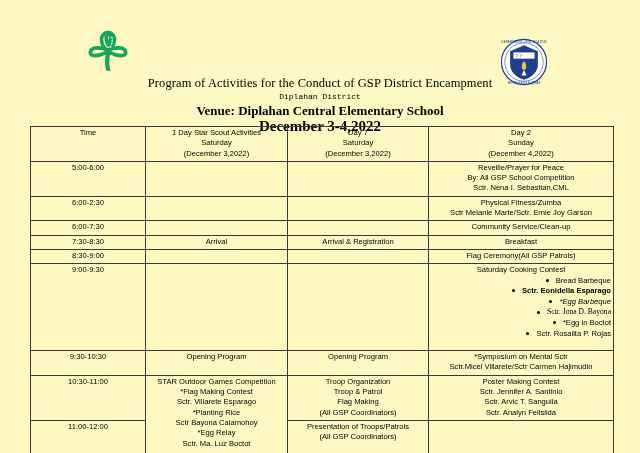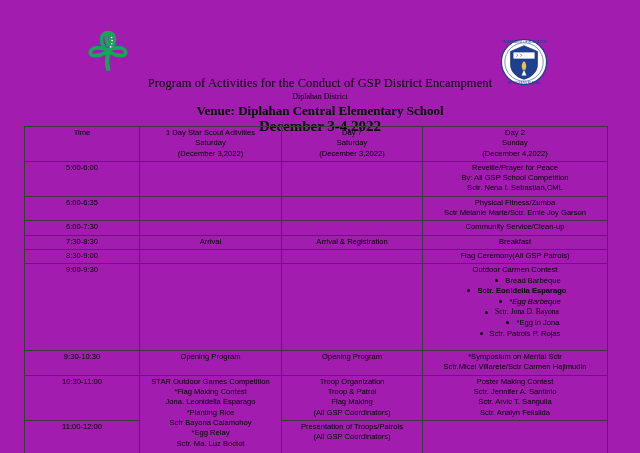--- a/index.html
+++ b/index.html
@@ -13,21 +13,21 @@
     font-family: "Liberation Sans", sans-serif;
     color: #000000;
     overflow: hidden;
     position: relative;
   }
 
   .page {
     position: relative;
     width: 640px;
     height: 453px;
-    background: #a21caf;
+    background: #fef9c3;
   }
 
   
   .logo-left {
     position: absolute;
     left: 80px;
     top: 24px;
     width: 56px;
     height: 52px;
   }
@@ -47,41 +47,41 @@
     width: 640px;
     text-align: center;
   }
   .hdr-line-1 {
     font-family: "Liberation Serif", serif;
     font-size: 12.5px;
     line-height: 15px;
     letter-spacing: 0.1px;
   }
   .hdr-line-2 {
-    font-family: Liberation Serif, serif;
+    font-family: Liberation Mono, monospace;
     font-size: 8px;
     line-height: 12px;
   }
   .hdr-line-3 {
     font-family: Liberation Serif, serif;
     font-size: 13px;
     font-weight: bold;
     line-height: 16px;
   }
   .hdr-line-4 {
     font-family: "Liberation Serif", serif;
     font-size: 15px;
     font-weight: bold;
     line-height: 15px;
   }
 
   
   .sched-wrap {
     position: absolute;
-    left: 24px;
+    left: 30px;
     top: 126px;
     width: 583px;
   }
   table.sched {
     border-collapse: collapse;
     table-layout: fixed;
     width: 583px;
     font-size: 7.6px;
     line-height: 10.3px;
   }
@@ -102,21 +102,21 @@
   .cell-lines > div { white-space: nowrap; }
 
   
   ul.bullets {
     margin: 0;
     padding: 0;
     list-style: none;
   }
   ul.bullets li {
     position: relative;
-    text-align: center;
+    text-align: right;
     line-height: 10.6px;
     white-space: nowrap;
   }
   ul.bullets li .bullet-dot {
     display: inline-block;
     width: 3px;
     height: 3px;
     border-radius: 50%;
     background: #000;
     vertical-align: middle;
@@ -227,21 +227,21 @@
           <td>
             <div class="cell-lines">
               <div>Reveille/Prayer for Peace</div>
               <div>By: All GSP  School Competition</div>
               <div>Sctr. Nena I. Sebastian,CML</div>
             </div>
           </td>
         </tr>
 
         <tr>
-          <td>6:00-6:35</td>
+          <td>6:00-2:30</td>
           <td class="blank"></td>
           <td class="blank"></td>
           <td>
             <div class="cell-lines">
               <div>Physical Fitness/Zumba</div>
               <div>Sctr Melanie Marte/Sctr. Ernie Joy Garson</div>
             </div>
           </td>
         </tr>
 
@@ -284,28 +284,28 @@
               <div>Flag Ceremony(All GSP Patrols)</div>
             </div>
           </td>
         </tr>
 
         <tr>
           <td>9:00-9:30</td>
           <td class="blank"></td>
           <td class="blank"></td>
           <td>
-            <div>Outdoor  Carmen Contest</div>
+            <div>Saturday  Cooking Contest</div>
             <ul class="bullets">
               <li class="ind-1"><span class="bullet-dot"></span><span>Bread Barbeque</span></li>
               <li class="ind-2"><span class="bullet-dot"></span><span>Sctr. Eonidella Esparago</span></li>
               <li class="ind-3"><span class="bullet-dot"></span><span>*Egg Barbeque</span></li>
               <li class="ind-4"><span class="bullet-dot"></span><span>Sctr. Jona D. Bayona</span></li>
-              <li class="ind-5"><span class="bullet-dot"></span><span>*Egg in Jona</span></li>
-              <li class="ind-6"><span class="bullet-dot"></span><span>Sctr. Patrols P. Rojas</span></li>
+              <li class="ind-5"><span class="bullet-dot"></span><span>*Egg in Boctot</span></li>
+              <li class="ind-6"><span class="bullet-dot"></span><span>Sctr. Rosalita P. Rojas</span></li>
             </ul>
             <div class="spacer-row"></div>
           </td>
         </tr>
 
         <tr>
           <td>9:30-10:30</td>
           <td>
             <div class="cell-lines">
               <div>Opening Program</div>
@@ -323,21 +323,21 @@
             </div>
           </td>
         </tr>
 
         <tr>
           <td>10:30-11:00</td>
           <td rowspan="2">
             <div class="cell-lines">
               <div>STAR Outdoor Games Competition</div>
               <div>*Flag Making Contest</div>
-              <div>Jona. Leonidella Esparago</div>
+              <div>Sctr. Villarete Esparago</div>
               <div>*Planting Rice</div>
               <div>Sctr Bayona Calamohoy</div>
               <div>*Egg Relay</div>
               <div>Sctr. Ma. Luz Boctot</div>
             </div>
           </td>
           <td>
             <div class="cell-lines">
               <div>Troop Organization</div>
               <div>Troop &amp; Patrol</div>

